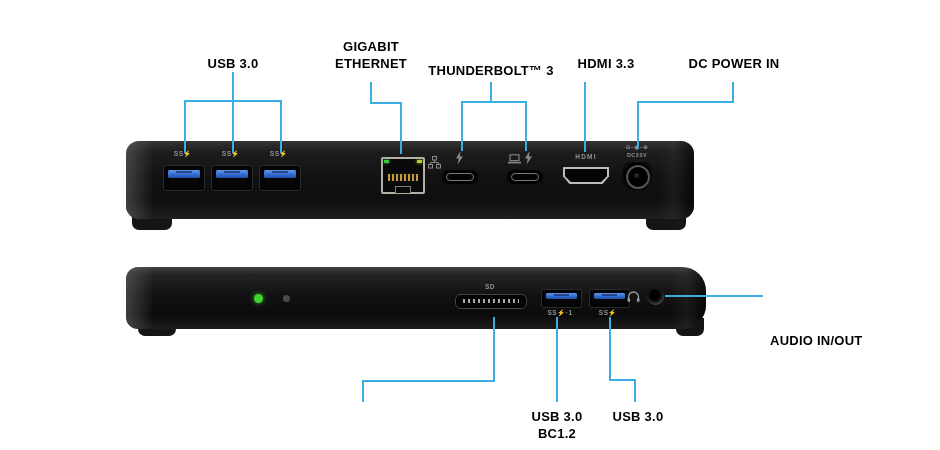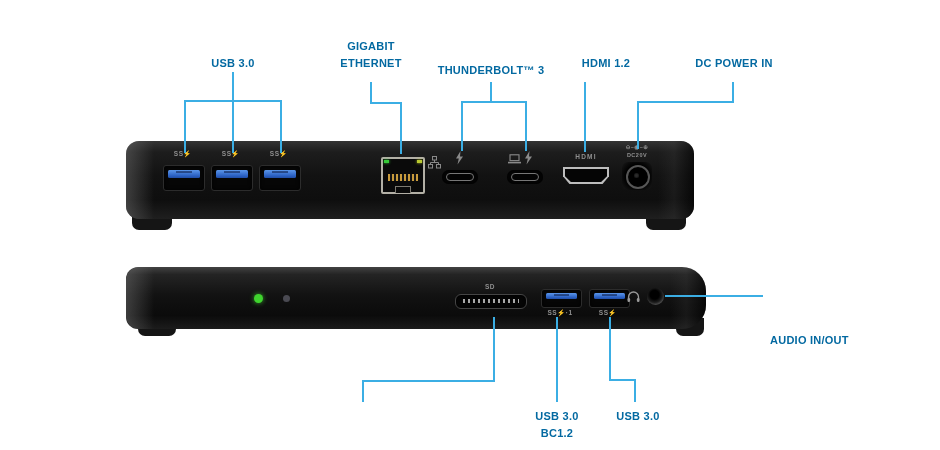--- a/index.html
+++ b/index.html
@@ -1,20 +1,20 @@
 <!DOCTYPE html>
 <html><head>
 <meta charset="utf-8">
 <style>
   html,body{margin:0;padding:0;background:#fff;}
   .scene{position:relative;width:940px;height:450px;background:#ffffff;overflow:hidden;
          font-family:"Liberation Sans",sans-serif;}
   
-  .lbl{position:absolute;font-weight:700;font-size:11px;letter-spacing:.25px;
-       color:#0369a1;white-space:nowrap;transform:translateX(-50%);text-align:center;line-height:17px;}
+  .lbl{position:absolute;font-weight:700;font-size:13px;letter-spacing:.25px;
+       color:#000000;white-space:nowrap;transform:translateX(-50%);text-align:center;line-height:17px;}
   .lbl.noshift{transform:none;text-align:left;margin-top:44px;}
   
   .ln{position:absolute;background:#3BAEE4;z-index:6;}
   .v{width:2px;} .h{height:2px;}
   
   .device{position:absolute;z-index:2;}
   .device-back{left:126px;top:141px;width:568px;height:78px;border-radius:13px;
       background:linear-gradient(180deg,#343434 0%,#1d1d1d 14%,#121212 45%,#0e0e0e 75%,#1f1f1f 100%);}
   .device-front{left:126px;top:267px;width:580px;height:62px;border-radius:12px 24px 24px 12px;
       background:linear-gradient(180deg,#424242 0%,#242424 12%,#121212 45%,#0b0b0b 78%,#1c1c1c 100%);}
@@ -59,21 +59,21 @@
 <body>
 
 <div class="scene">
 
   <div class="lbl" style="left:233px;top:55px">USB 3.0</div>
   <div class="lbl" style="left:371px;top:38px">
     <div>GIGABIT</div>
     <div>ETHERNET</div>
   </div>
   <div class="lbl" style="left:491px;top:62px">THUNDERBOLT™ 3</div>
-  <div class="lbl" style="left:606px;top:55px">HDMI 1.2</div>
+  <div class="lbl" style="left:606px;top:55px">HDMI 3.3</div>
   <div class="lbl" style="left:734px;top:55px">DC POWER IN</div>
 
   <i class="ln v" style="left:232px;top:72px;height:81px"></i>
   <i class="ln h" style="left:184px;top:100px;width:98px"></i>
   <i class="ln v" style="left:184px;top:100px;height:53px"></i>
   <i class="ln v" style="left:280px;top:100px;height:53px"></i>
 
   <i class="ln v" style="left:370px;top:82px;height:22px"></i>
   <i class="ln h" style="left:370px;top:102px;width:32px"></i>
   <i class="ln v" style="left:400px;top:102px;height:52px"></i>

